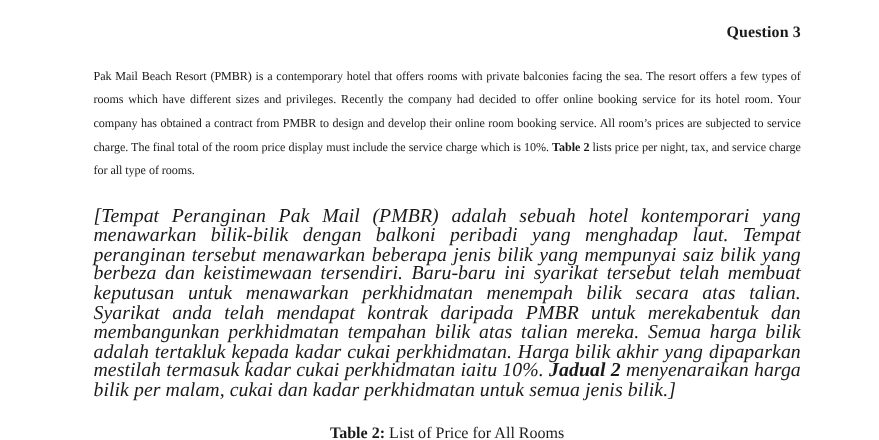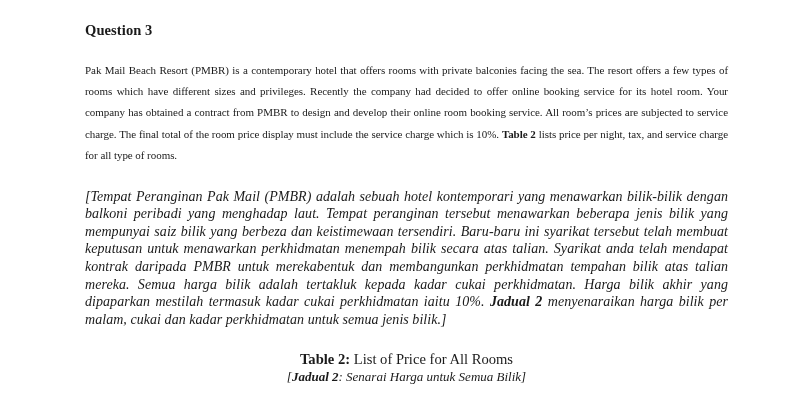--- a/index.html
+++ b/index.html
@@ -28,41 +28,42 @@
     top: 21px;
     width: 643px;
   }
 
   
   .q-heading {
     font-weight: bold;
     font-size: 14.5px;
     line-height: 18.5px;
     letter-spacing: 0.1px;
+    text-align: right;
   }
   .q-heading .line {
     display: block;
     white-space: nowrap;
   }
 
   
   .body-para {
     margin-top: 20px;
     font-size: 11px;
     line-height: 21.4px;
     text-align: justify;
     text-justify: inter-word;
     letter-spacing: -0.05px;
   }
   .body-para b { font-weight: bold; }
 
   
   .malay-para {
     margin-top: 21px;
-    font-size: 14px;
+    font-size: 18px;
     line-height: 17.6px;
     font-style: italic;
     text-align: justify;
     text-justify: inter-word;
     letter-spacing: 0.05px;
   }
   .malay-para b {
     font-weight: bold;
     font-style: italic;
   }

